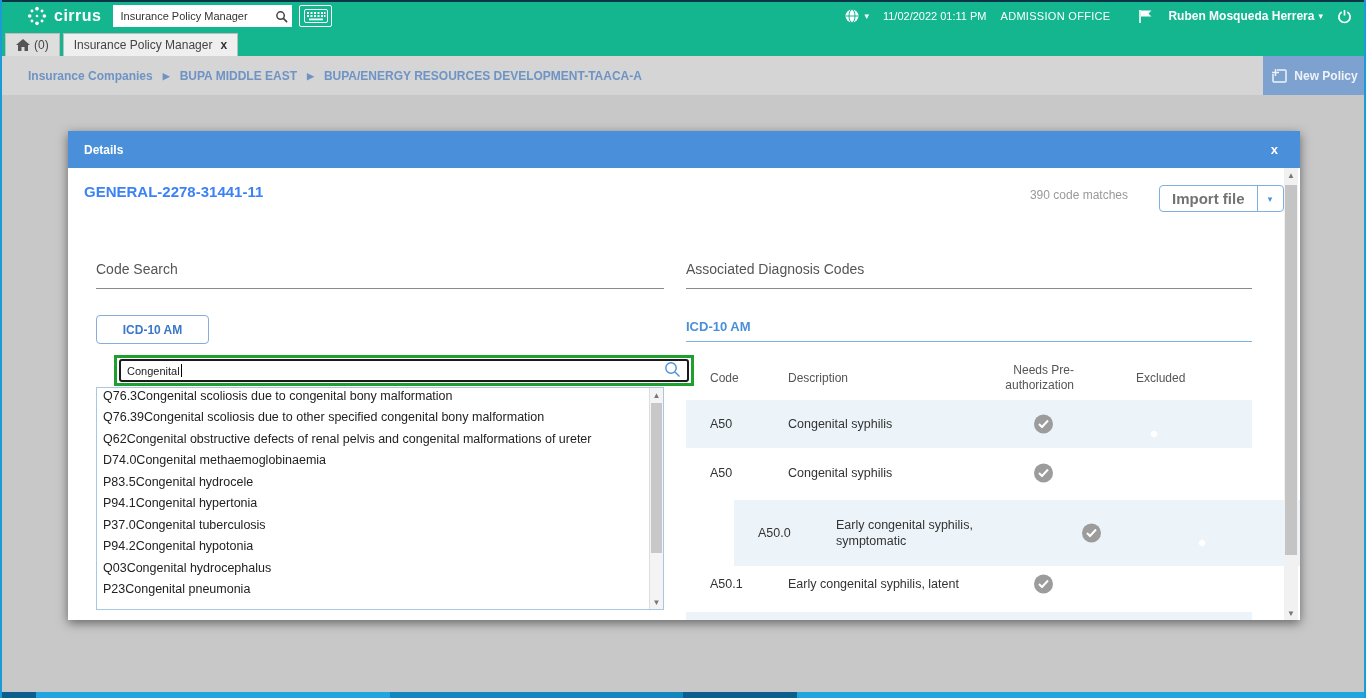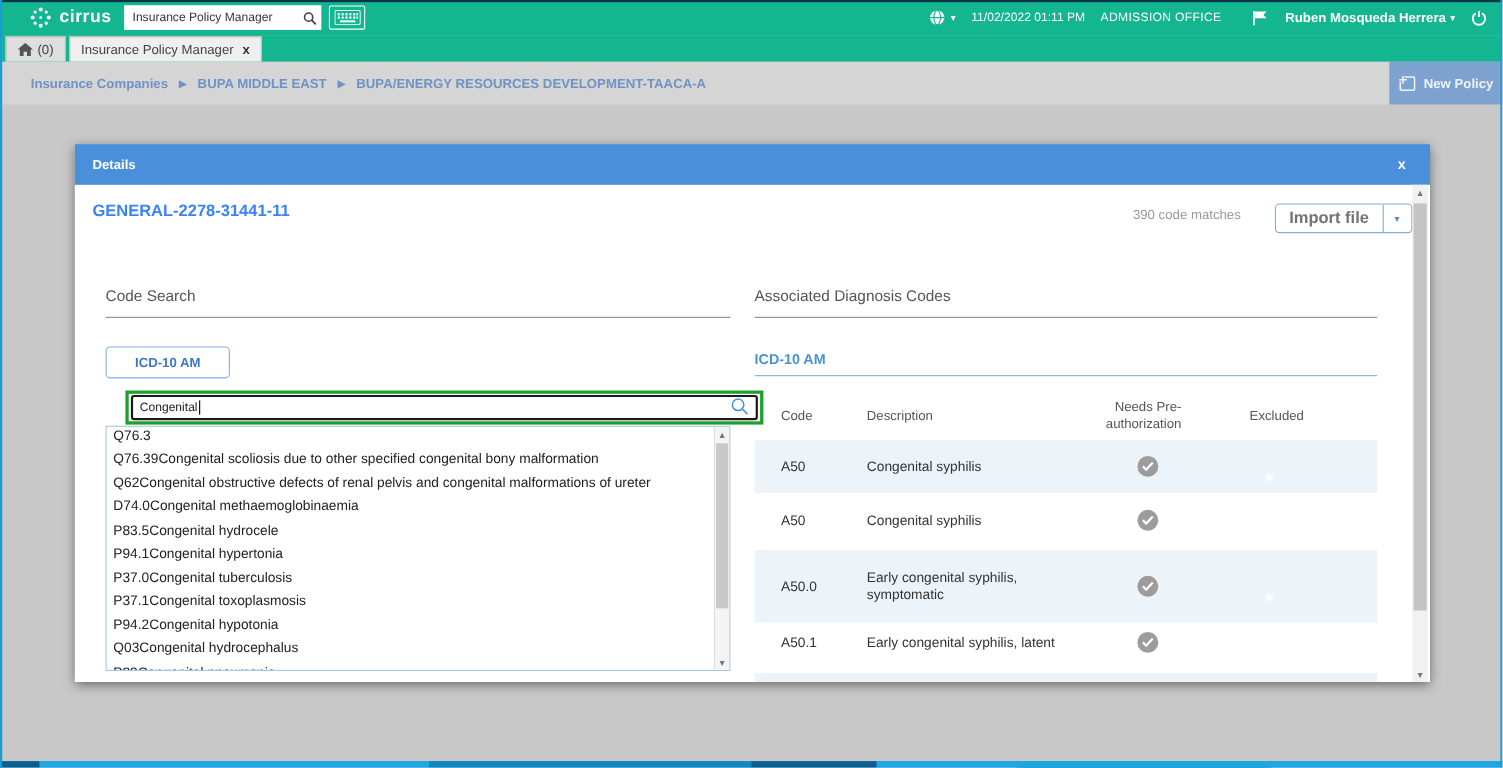--- a/index.html
+++ b/index.html
@@ -241,20 +241,21 @@
               <line x1="11" y1="11" x2="15.5" y2="15.5" stroke="#4a90d9" stroke-width="1.4"></line>
             </svg>
         </span>
       </div>
     </div>
 
     <div class="result-list">
       <div class="result-rows">
         <div class="result-row">
             <span>Q76.3</span>
+            <span>Congenital scoliosis due to congenital bony malformation</span>
           </div>
         <div class="result-row">
             <span>Q76.39</span>
             <span>Congenital scoliosis due to other specified congenital bony malformation</span>
           </div>
         <div class="result-row">
             <span>Q62</span>
             <span>Congenital obstructive defects of renal pelvis and congenital malformations of ureter</span>
           </div>
         <div class="result-row">
@@ -265,24 +266,20 @@
             <span>P83.5</span>
             <span>Congenital hydrocele</span>
           </div>
         <div class="result-row">
             <span>P94.1</span>
             <span>Congenital hypertonia</span>
           </div>
         <div class="result-row">
             <span>P37.0</span>
             <span>Congenital tuberculosis</span>
-          </div>
-        <div class="result-row">
-            <span>P37.1</span>
-            <span>Congenital toxoplasmosis</span>
           </div>
         <div class="result-row">
             <span>P94.2</span>
             <span>Congenital hypotonia</span>
           </div>
         <div class="result-row">
             <span>Q03</span>
             <span>Congenital hydrocephalus</span>
           </div>
         <div class="result-row">
@@ -326,21 +323,21 @@
       <span class="c-desc">Congenital syphilis</span>
       <span class="c-check">
           <span class="check-ic">
             <svg width="11" height="9" viewBox="0 0 11 9">
               <path d="M1 4.5 L4 7.5 L10 1" fill="none" stroke="#fff" stroke-width="2"></path>
             </svg>
           </span>
         </span>
       <span class="c-excl"><span class="excl-ic"></span></span>
     </div>
-    <div class="tbl-row row-alt" style="top:369px;height:66px;">
+    <div class="tbl-row row-alt" style="top:369px;height:66px;margin-left:48px;">
       <span class="c-code">A50.0</span>
       <span class="c-desc">Early congenital syphilis, symptomatic</span>
       <span class="c-check">
           <span class="check-ic">
             <svg width="11" height="9" viewBox="0 0 11 9">
               <path d="M1 4.5 L4 7.5 L10 1" fill="none" stroke="#fff" stroke-width="2"></path>
             </svg>
           </span>
         </span>
       <span class="c-excl"><span class="excl-ic"></span></span>

